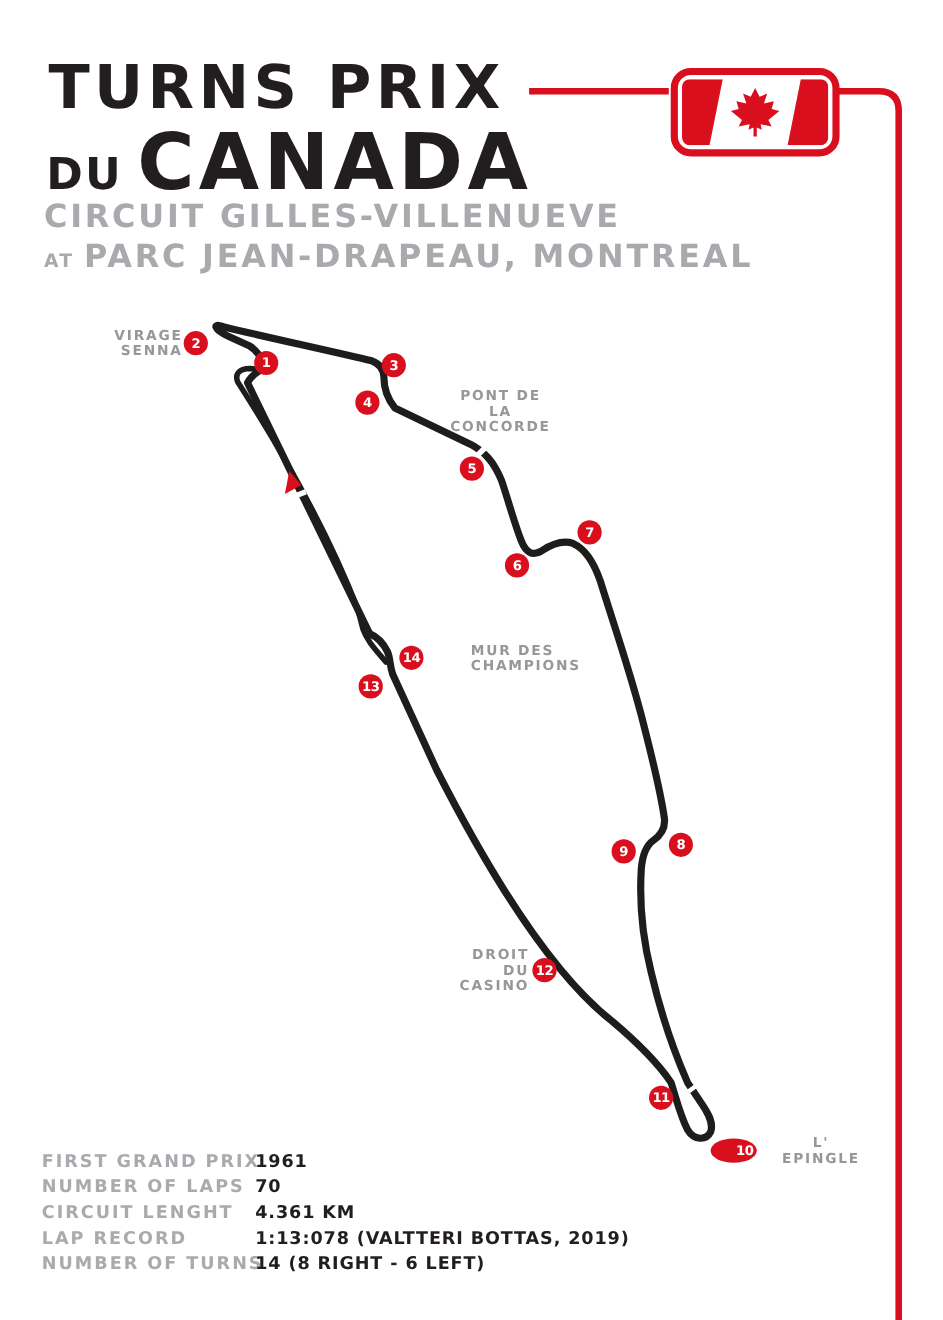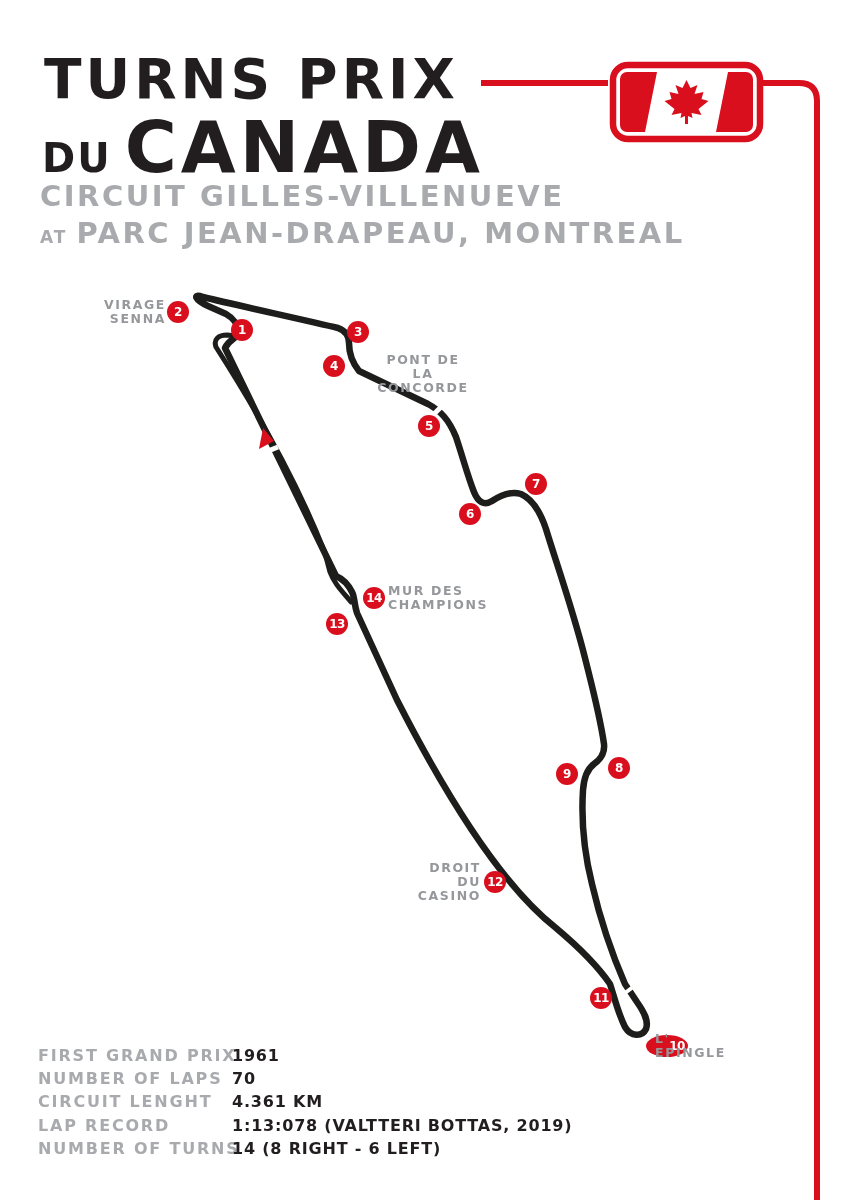--- a/index.html
+++ b/index.html
@@ -52,22 +52,22 @@
     letter-spacing:-0.5px;
   }
 
   
   .tlabel{
     position:absolute;color:var(--labelgray);
     font-size:12.5px;font-weight:bold;letter-spacing:1.6px;
     line-height:14px;white-space:pre-line;
   }
   .tlabel.right{transform:translate(-100%,-50%);text-align:right;}
-  .tlabel.left{transform:translate(0,-50%);}
-  .tlabel.center{transform:translate(-50%,-50%);text-align:center;}
+  .tlabel.left{transform:translate(0,-50%);margin-left:40px;}
+  .tlabel.center{transform:translate(-50%,-50%);text-align:center;margin-left:32px;}
 
   
   .stats{
     left:38px;top:1044px;width:640px;
   }
   .srow{display:flex;height:23.2px;align-items:center;}
   .slabel{
     width:194px;flex:0 0 194px;
     color:var(--gray);font-size:16px;font-weight:bold;letter-spacing:1.8px;
     white-space:nowrap;
@@ -178,21 +178,21 @@
       <div class="corner" style="left: 326px; top: 613px;">13</div>
       <div class="corner" style="left: 363px; top: 587px;">14</div>
     </div>
 
   <div class="abs" style="left:0;top:0;">
       <div class="tlabel right" style="left: 166px; top: 312px;">VIRAGE SENNA</div>
       <div class="tlabel center" style="left: 423px; top: 374px;">PONT DE LA
 CONCORDE</div>
       <div class="tlabel left" style="left: 388px; top: 598px;">MUR DES CHAMPIONS</div>
       <div class="tlabel right" style="left: 481px; top: 882px;">DROIT DU CASINO</div>
-      <div class="tlabel left" style="left: 655px; top: 1046px;">L' EPINGLE</div>
+      <div class="tlabel left" style="left: 671px; top: 1046px; text-align: center;">L' EPINGLE</div>
     </div>
 
   <div class="abs stats">
       <div class="srow">
         <div class="slabel">FIRST GRAND PRIX</div>
         <div class="svalue">1961</div>
       </div>
       <div class="srow">
         <div class="slabel">NUMBER OF LAPS</div>
         <div class="svalue">70</div>

